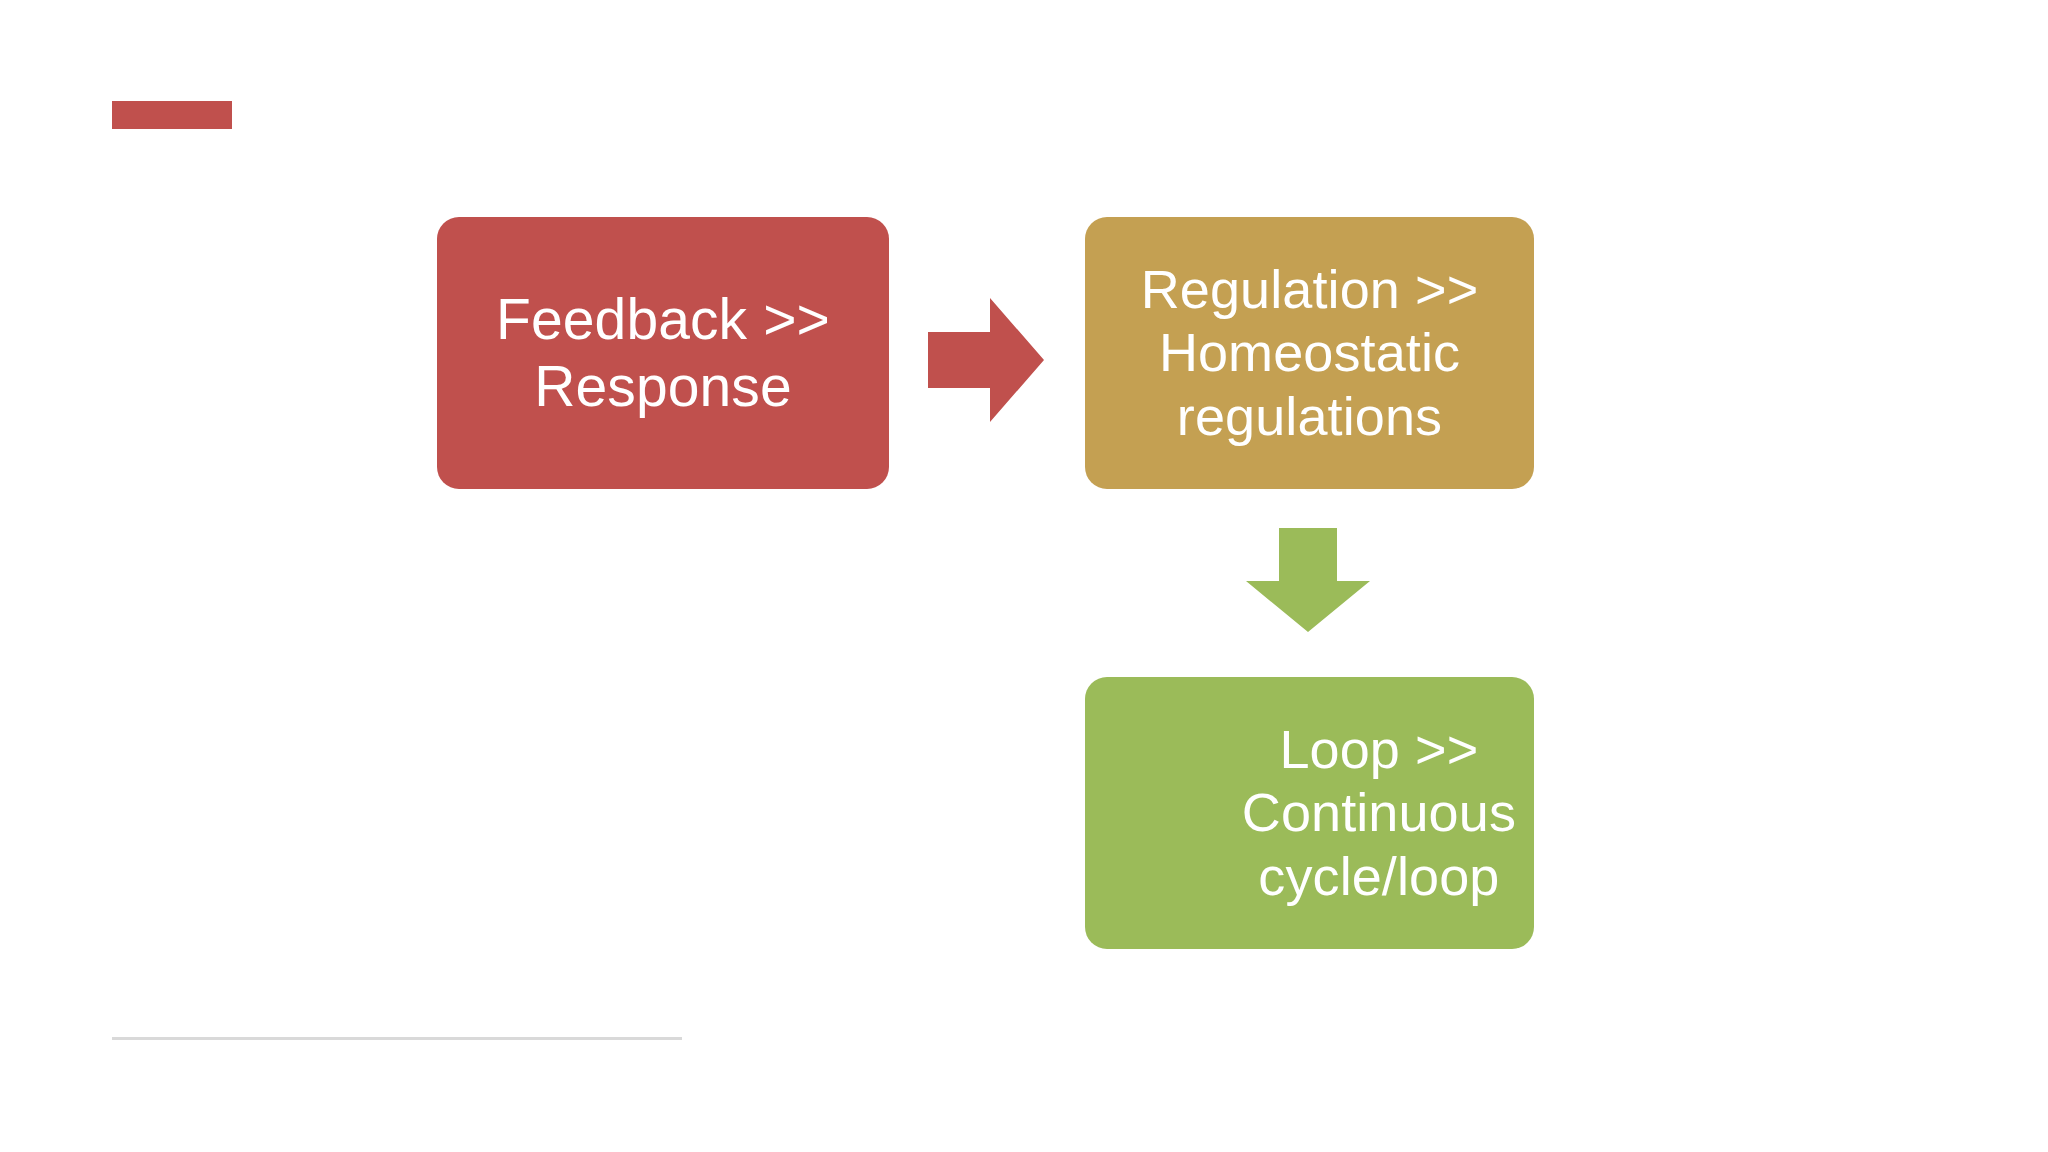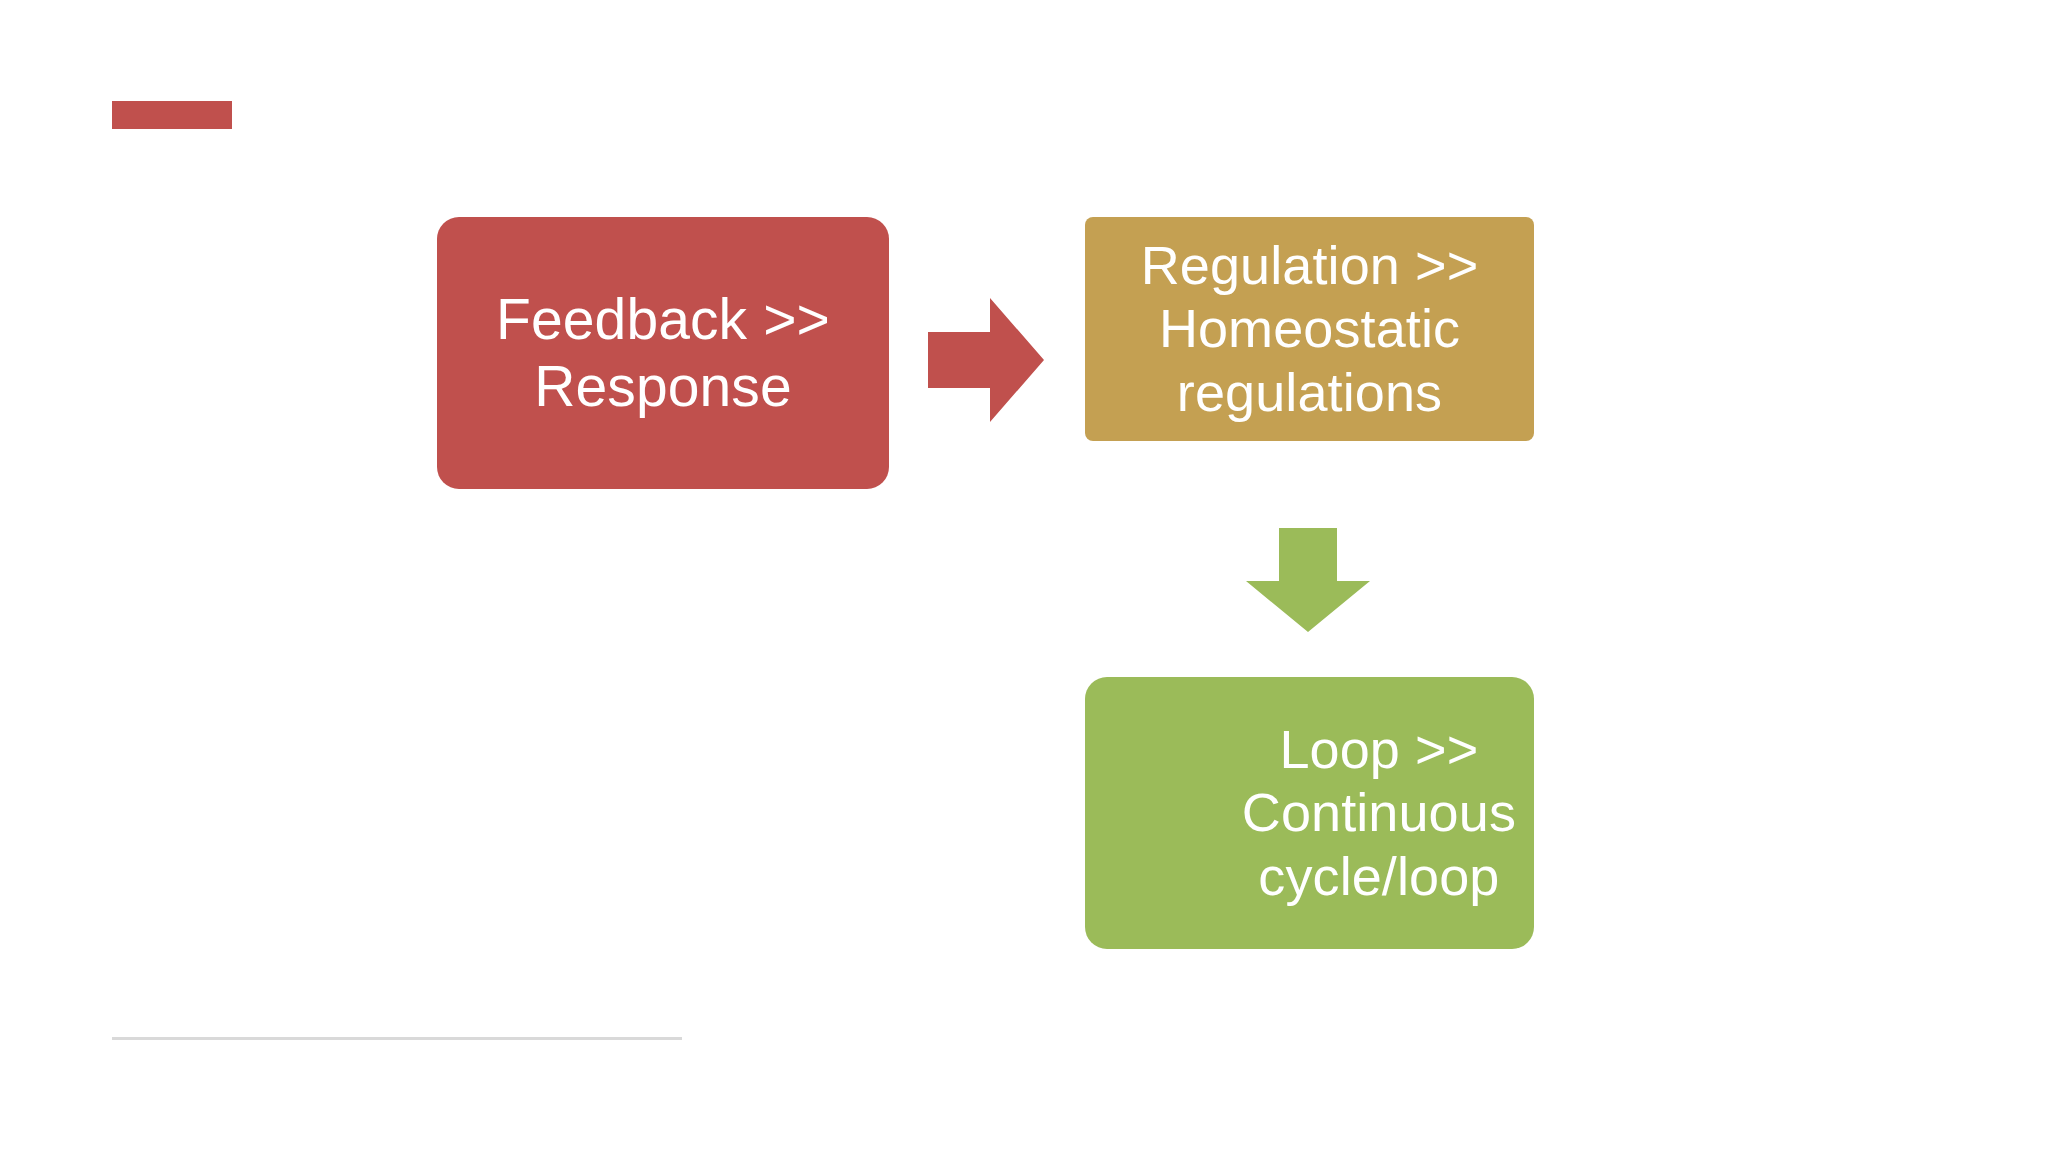--- a/index.html
+++ b/index.html
@@ -59,23 +59,22 @@
     height: 272px;
     background: #C0504D;
   }
   #box-feedback .box-text { font-size: 57px; }
 
   
   #box-regulation {
     left: 1085px;
     top: 217px;
     width: 449px;
-    height: 224px;
+    height: 272px;
     background: #C4A052;
-    border-radius: 8px;
   }
   #box-regulation .box-text { font-size: 54px; }
 
   
   #box-loop {
     left: 1085px;
     top: 677px;
     width: 449px;
     height: 272px;
     background: #9BBB59;

